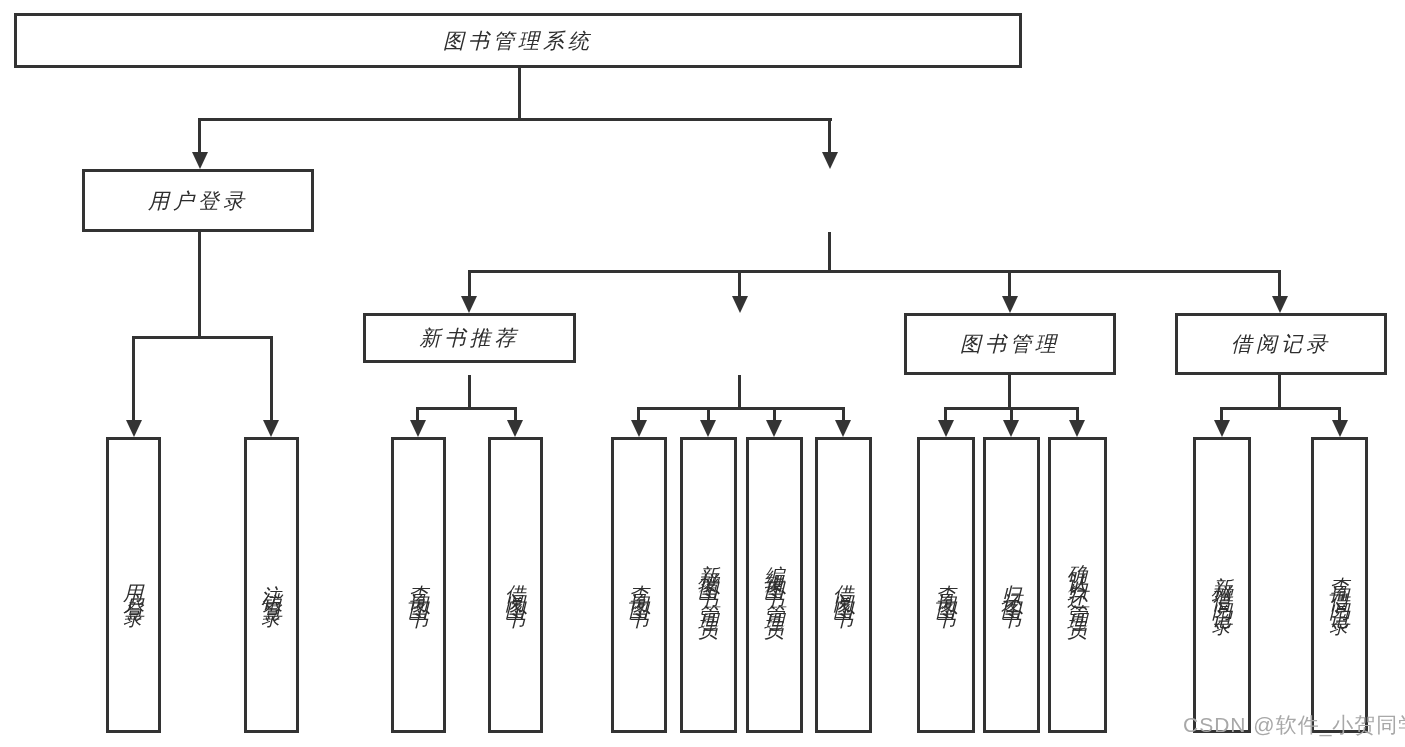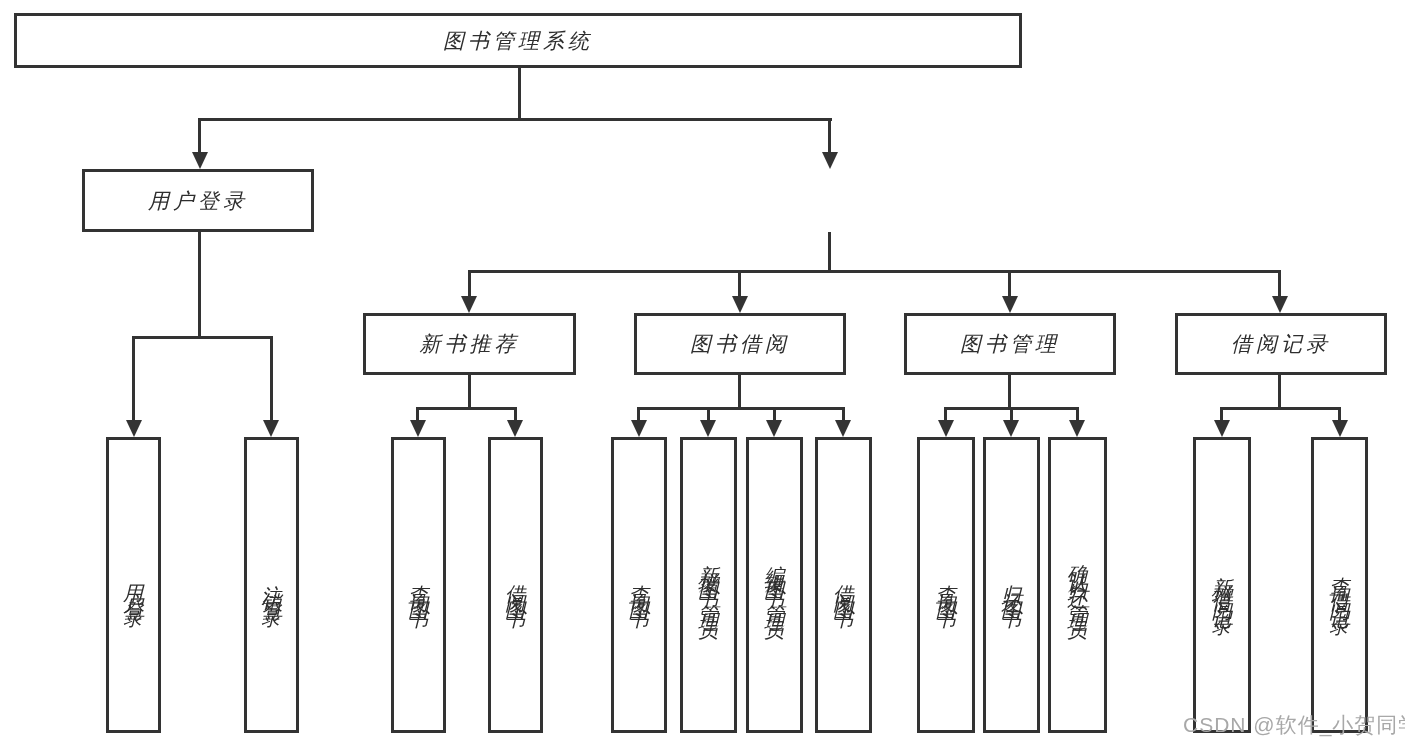--- a/index.html
+++ b/index.html
@@ -62,25 +62,22 @@
   <div class="hl" style="left:468px;top:270px;width:812px"></div>
   <div class="vl" style="left:468px;top:270px;height:27px"></div>
   <div class="ar" style="left:461px;top:296px"></div>
   <div class="vl" style="left:738px;top:270px;height:27px"></div>
   <div class="ar" style="left:732px;top:296px"></div>
   <div class="vl" style="left:1008px;top:270px;height:27px"></div>
   <div class="ar" style="left:1002px;top:296px"></div>
   <div class="vl" style="left:1278px;top:270px;height:27px"></div>
   <div class="ar" style="left:1272px;top:296px"></div>
 
-  <div class="box" style="left:363px;top:313px;width:213px;height:62px">
+  <div class="box" style="left:363px;top:313px;width:213px;height:50px">
     <span class="hlabel">新书推荐</span>
-  </div>
-  <div class="box" style="left:634px;top:313px;width:212px;height:62px">
-    <span class="hlabel">图书借阅</span>
   </div>
   <div class="box" style="left:904px;top:313px;width:212px;height:62px">
     <span class="hlabel">图书管理</span>
   </div>
   <div class="box" style="left:1175px;top:313px;width:212px;height:62px">
     <span class="hlabel">借阅记录</span>
   </div>
 
   <div class="vl" style="left:468px;top:375px;height:33px"></div>
   <div class="hl" style="left:417px;top:407px;width:99px"></div>

